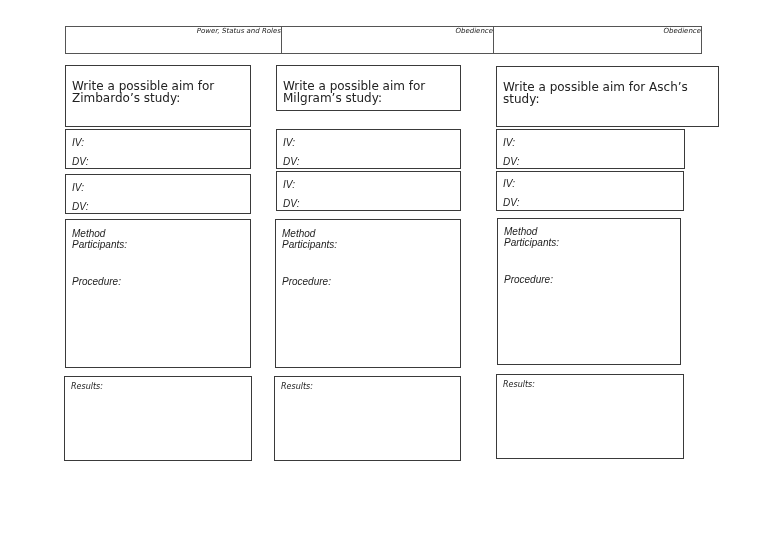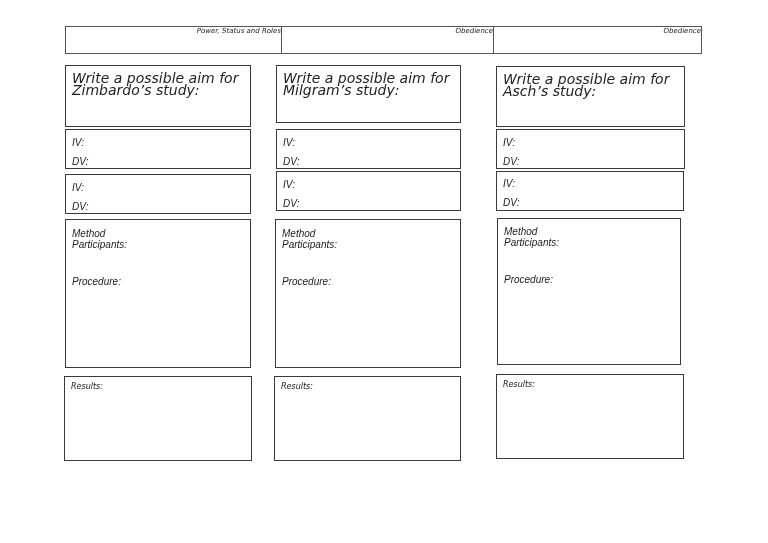--- a/index.html
+++ b/index.html
@@ -44,25 +44,25 @@
     .hc-3 { flex: 1; }
 
     .box {
       position: absolute;
       border: 1px solid #3a3a3a;
       box-sizing: border-box;
       background: #fff;
     }
     .aim-text {
       font-family: "DejaVu Sans", sans-serif;
-      font-style: italic;
-      font-size: 14px;
+      font-size: 12px;
       line-height: 12px;
       padding: 6px 0 0 6px;
       color: #222;
+      margin-top: 8px;
     }
     .sans-italic {
       font-family: "Liberation Sans", sans-serif;
       font-style: italic;
       font-size: 10px;
       color: #222;
       position: absolute;
       left: 6px;
       white-space: nowrap;
     }
@@ -98,41 +98,41 @@
 </div>
 <div class="box" style="left:65px; top:219px; width:186px; height:149px;">
   <span class="sans-italic" style="top:8px;">Method</span>
   <span class="sans-italic" style="top:19px;">Participants:</span>
   <span class="sans-italic" style="top:56px;">Procedure:</span>
 </div>
 <div class="box" style="left:64px; top:376px; width:188px; height:85px;">
   <span class="results-label">Results:</span>
 </div>
 
-<div class="box" style="left:276px; top:65px; width:185px; height:58px;">
+<div class="box" style="left:276px; top:65px; width:185px; height:46px;">
   <div class="aim-text">Write a possible aim for Milgram’s study:</div>
 </div>
 <div class="box" style="left:276px; top:129px; width:185px; height:40px;">
   <span class="sans-italic" style="top:7px;">IV:</span>
   <span class="sans-italic" style="top:26px;">DV:</span>
 </div>
 <div class="box" style="left:276px; top:171px; width:185px; height:40px;">
   <span class="sans-italic" style="top:7px;">IV:</span>
   <span class="sans-italic" style="top:26px;">DV:</span>
 </div>
 <div class="box" style="left:275px; top:219px; width:186px; height:149px;">
   <span class="sans-italic" style="top:8px;">Method</span>
   <span class="sans-italic" style="top:19px;">Participants:</span>
   <span class="sans-italic" style="top:56px;">Procedure:</span>
 </div>
 <div class="box" style="left:274px; top:376px; width:187px; height:85px;">
   <span class="results-label">Results:</span>
 </div>
 
-<div class="box" style="left:496px; top:66px; width:189px; height:61px;">
+<div class="box" style="left:496px; top:66px; width:223px; height:61px;">
   <div class="aim-text">Write a possible aim for Asch’s study:</div>
 </div>
 <div class="box" style="left:496px; top:129px; width:189px; height:40px;">
   <span class="sans-italic" style="top:7px;">IV:</span>
   <span class="sans-italic" style="top:26px;">DV:</span>
 </div>
 <div class="box" style="left:496px; top:171px; width:188px; height:40px;">
   <span class="sans-italic" style="top:6px;">IV:</span>
   <span class="sans-italic" style="top:25px;">DV:</span>
 </div>

